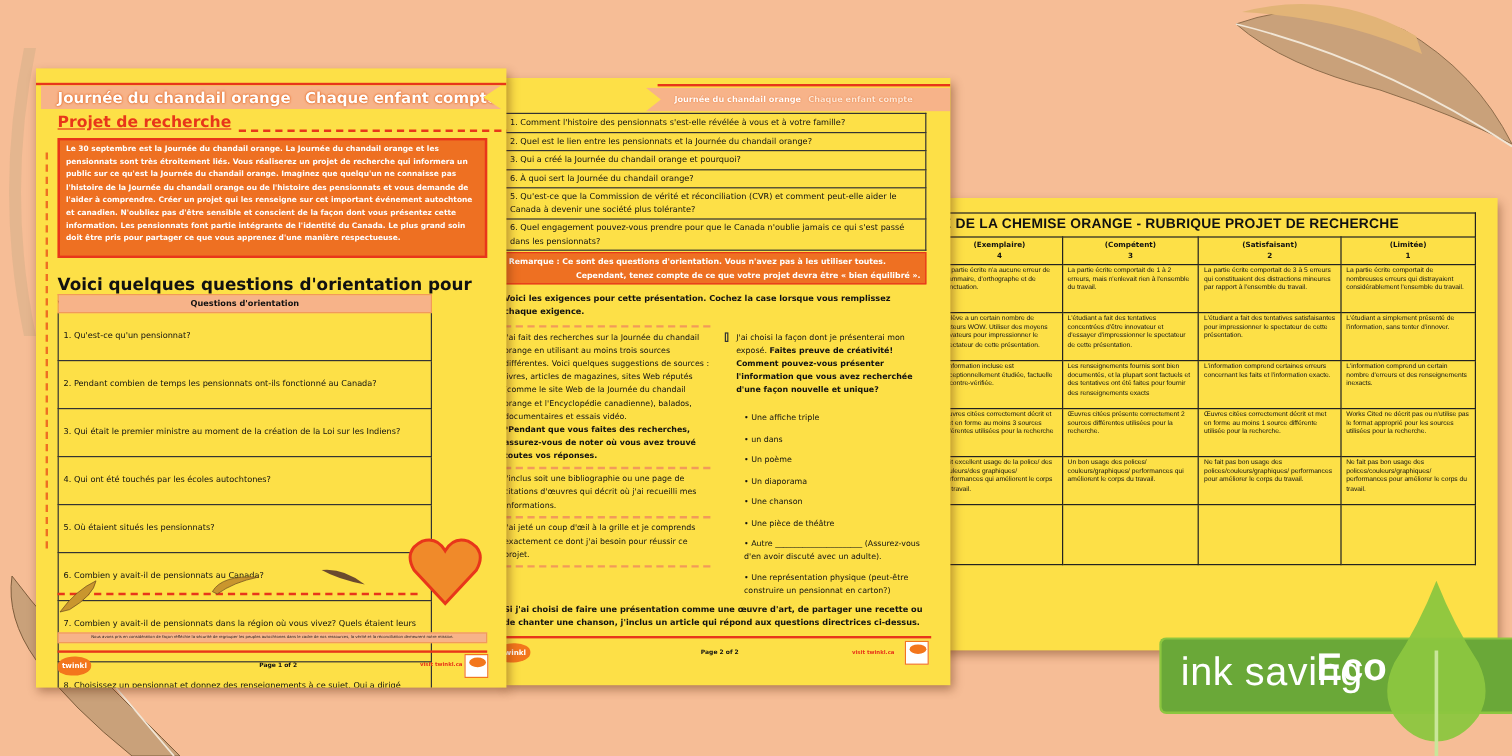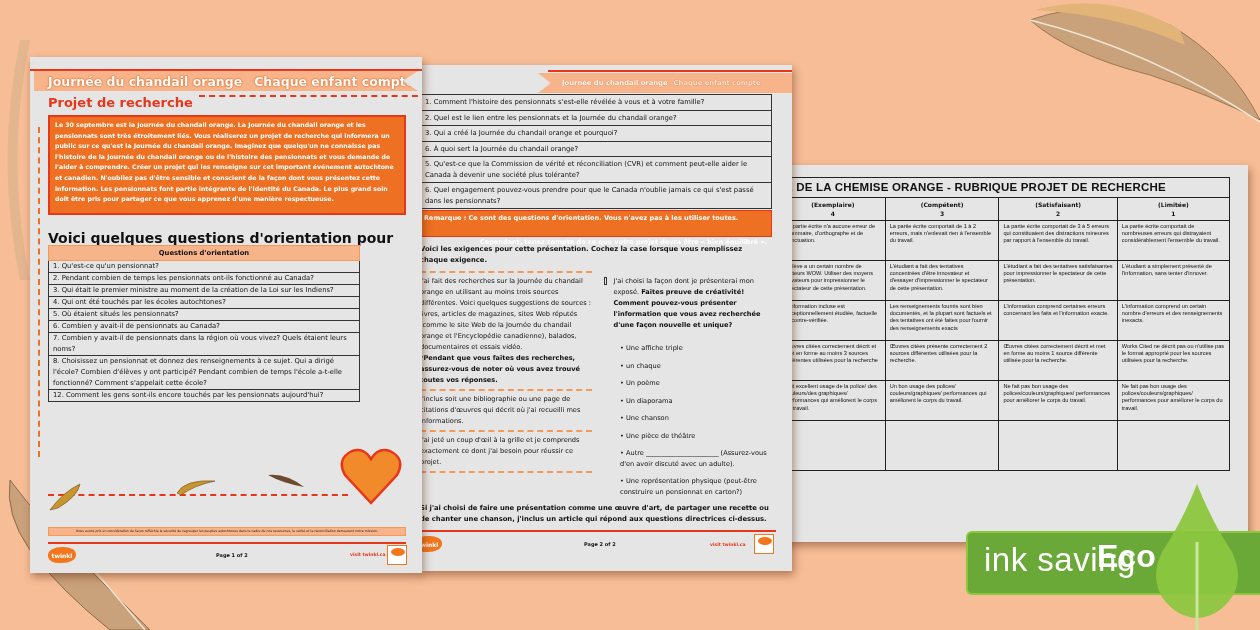--- a/index.html
+++ b/index.html
@@ -6,21 +6,21 @@
   html, body { width: 1260px; height: 630px; overflow: hidden; }
   body {
     background: #f6bd96;
     position: relative;
     font-family: "DejaVu Sans", sans-serif;
     color: #111;
   }
   .feather { position: absolute; }
   .page {
     position: absolute;
-    background: #e5e5e5;
+    background: #fde047;
     box-shadow: 2px 4px 8px rgba(90,40,10,0.45);
     overflow: hidden;
   }
   
   #p1 { left: 30px; top: 57px; width: 392px; height: 516px; z-index: 3; }
   #p2 { left: 420px; top: 65px; width: 372px; height: 506px; z-index: 2; }
   #p3 { left: 780px; top: 165px; width: 468px; height: 377px; z-index: 1; }
 
   .hdr-line { position: absolute; left: 0; right: 0; height: 2px; background: #e8361a; }
   .banner1 {
@@ -28,21 +28,21 @@
     background: #f7b389;
     clip-path: polygon(0 0, 100% 0, 96% 50%, 100% 100%, 0 100%);
     display: flex; align-items: center; padding-left: 14px; gap: 12px;
     font-weight: bold; font-size: 12.5px; color: #fff;
     text-shadow: 0 0 2px #e05a10, 0 0 1px #e05a10;
   }
   .banner1 .b2 { color: #fff; }
   .proj-title {
     position: absolute; left: 18px; top: 38px;
     font-size: 13px; font-weight: bold; color: #e8361a;
-    display: flex; align-items: flex-start; width: 380px;
+    display: flex; align-items: flex-end; width: 380px; text-decoration: underline;
   }
   .proj-title .dash { flex: 1; margin-left: 6px; border-top: 2px dashed #e8361a; }
   .intro-box {
     position: absolute; left: 18px; top: 58px; width: 358px; height: 100px;
     background: #ee7022; border: 2px solid #e8361a;
     color: #fff; font-size: 6.2px; line-height: 10.6px; font-weight: bold;
     padding: 3px 5px;
   }
   .side-dash { position: absolute; left: 8px; top: 70px; height: 330px; border-left: 2px dashed #ee7022; }
   .q-title {
@@ -50,21 +50,21 @@
     font-size: 14px; font-weight: bold;
   }
   .q-table {
     position: absolute; left: 18px; top: 188px; width: 312px;
     border-collapse: collapse; font-size: 6.8px;
   }
   .q-table th {
     background: #f7b389; font-weight: bold; padding: 3px; border: 1px solid #f29a5a; font-size: 6.8px;
   }
   .q-table td {
-    border: 1px solid #333; padding: 0 4px; line-height: 11px;
+    border: 1px solid #333; padding: 14px 4px; line-height: 11px;
   }
   .bottom-dash { position: absolute; left: 18px; top: 437px; width: 300px; border-top: 2px dashed #e8361a; }
   .heart {
     position: absolute; left: 310px; top: 388px; width: 62px; height: 62px;
   }
   .disclaimer {
     position: absolute; left: 18px; top: 470px; width: 358px; height: 9px;
     background: #f7b389; border: 1px solid #f29a5a;
     font-size: 3.2px; line-height: 7px; text-align: center; color: #222; overflow: hidden; white-space: nowrap;
   }
@@ -95,21 +95,21 @@
   .q2-table {
     position: absolute; left: 0px; top: 29px; width: 352px;
     border-collapse: collapse; font-size: 6.8px;
   }
   .q2-table td { border: 1px solid #333; padding: 2px 4px 2px 4px; line-height: 10.5px; }
   .remark {
     position: absolute; left: 0; top: 145px; width: 352px; height: 27px;
     background: #ee7022; color: #fff; font-size: 6.5px; font-weight: bold; line-height: 12px;
     padding: 1px 3px; border: 1px solid #e8361a;
   }
-  .remark .l2 { display: block; padding-left: 56px; margin-top: 12px; }
+  .remark .l2 { display: block; padding-left: 56px; }
   .req-title { position: absolute; left: 0; top: 179px; width: 352px; font-size: 6.8px; font-weight: bold; line-height: 11px; }
   .req-col { position: absolute; font-size: 6.6px; line-height: 11px; }
   .req-item { padding: 3px 0; border-bottom: 2px dashed #f29a5a; }
   .req-item:first-child { border-top: 2px dashed #f29a5a; }
   .req-item b { font-weight: bold; }
   .check-box {
     display: inline-block; width: 8px; height: 8px; border: 1px solid #333; vertical-align: top; margin-top: 1px;
   }
   .opt-list { list-style: none; margin-top: 12px; padding-left: 16px; }
   .opt-list li { margin-bottom: 7px; line-height: 10.5px; }
@@ -263,21 +263,21 @@
   <div class="req-col" style="left:184px;top:211px;width:170px;">
     <div style="display:flex;gap:6px;">
       <span class="check-box"></span>
       <div>
         <span>J'ai choisi la façon dont je présenterai mon exposé.</span>
         <b>Faites preuve de créativité! Comment pouvez-vous présenter l'information que vous avez recherchée d'une façon nouvelle et unique?</b>
       </div>
     </div>
     <ul class="opt-list">
       <li>• Une affiche triple</li>
-      <li>• un chaque</li>
+      <li>• un dans</li>
       <li>• Un poème</li>
       <li>• Un diaporama</li>
       <li>• Une chanson</li>
       <li>• Une pièce de théâtre</li>
       <li>• Autre ______________________ (Assurez-vous d'en avoir discuté avec un adulte).</li>
       <li>• Une représentation physique (peut-être construire un pensionnat en carton?)</li>
     </ul>
   </div>
 
   <div class="final-note">Si j'ai choisi de faire une présentation comme une œuvre d'art, de partager une recette ou de chanter une chanson, j'inclus un article qui répond aux questions directrices ci-dessus.</div>

